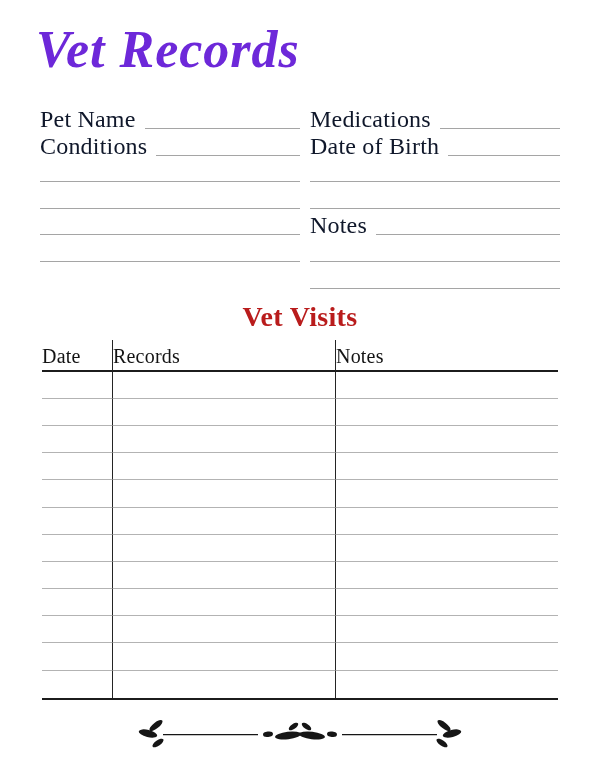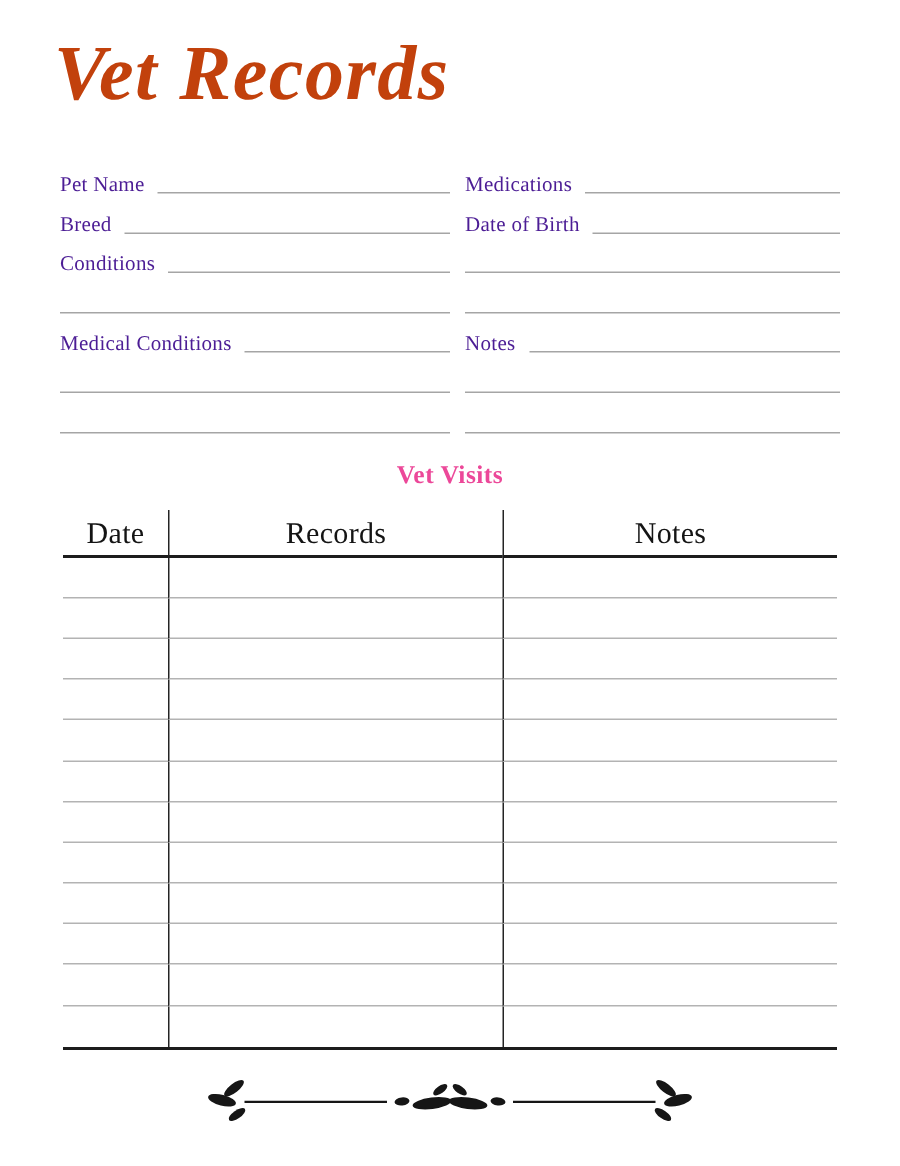--- a/index.html
+++ b/index.html
@@ -17,77 +17,77 @@
 
   
   .title {
     margin: 18px 0 0 36px;
     font-family: "Liberation Serif", serif;
     font-style: italic;
     font-weight: 700;
     font-size: 52px;
     line-height: 1.22;
     letter-spacing: 1px;
-    color: #c2410c;
+    color: #6d28d9;
     white-space: nowrap;
   }
 
   
   .info-grid {
     display: grid;
     grid-template-columns: 260px 250px;
     column-gap: 10px;
     margin: 28px 40px 0 40px;
   }
   .frow {
     display: flex;
     align-items: flex-end;
     height: 26.6px;
   }
   .flabel {
-    font-size: 14px;
+    font-size: 24px;
     line-height: 1;
     white-space: nowrap;
     margin: 0 9px 5px 0;
     letter-spacing: 0.2px;
-    color: #4c1d95;
+    color: #0f172a;
   }
   .fline {
     flex: 1;
     height: 0;
     border-bottom: 1px solid #a5a5a5;
     margin-bottom: 7px;
   }
 
   
   .visits-heading {
     margin: 8px 0 0 0;
     text-align: center;
-    font-size: 17px;
+    font-size: 28px;
     font-weight: 700;
     line-height: 26px;
     letter-spacing: 0.3px;
-    color: #ec4899;
+    color: #b91c1c;
   }
   .vtable {
     margin: 10px 42px 0 42px;
     width: 516px;
     border-bottom: 2.5px solid #1c1c1c;
     box-sizing: border-box;
   }
   .thead, .trow {
     display: grid;
     grid-template-columns: 70px 223px 223px;
   }
   .thead .tcell {
     height: 32px;
     box-sizing: border-box;
     border-bottom: 2.5px solid #1c1c1c;
     font-size: 20px;
-    text-align: center;
+    text-align: left;
     padding-top: 5px;
     letter-spacing: 0.2px;
   }
   .trow .tcell {
     height: 27.2px;
     box-sizing: border-box;
     border-bottom: 1px solid #b3b3b3;
   }
   .trow:last-child .tcell { border-bottom: none; }
   .tcell.c1, .tcell.c2 { border-left: 1.7px solid #242424; }
@@ -106,32 +106,27 @@
   <h1 class="title">Vet Records</h1>
 
   <section class="info-grid">
 
     <div class="icol">
       <div class="frow">
         <span class="flabel">Pet Name</span>
         <div class="fline"></div>
       </div>
       <div class="frow">
-        <span class="flabel">Breed</span>
-        <div class="fline"></div>
-      </div>
-      <div class="frow">
         <span class="flabel">Conditions</span>
         <div class="fline"></div>
       </div>
       <div class="frow">
         <div class="fline"></div>
       </div>
       <div class="frow">
-        <span class="flabel">Medical Conditions</span>
         <div class="fline"></div>
       </div>
       <div class="frow">
         <div class="fline"></div>
       </div>
       <div class="frow">
         <div class="fline"></div>
       </div>
     </div>
 

